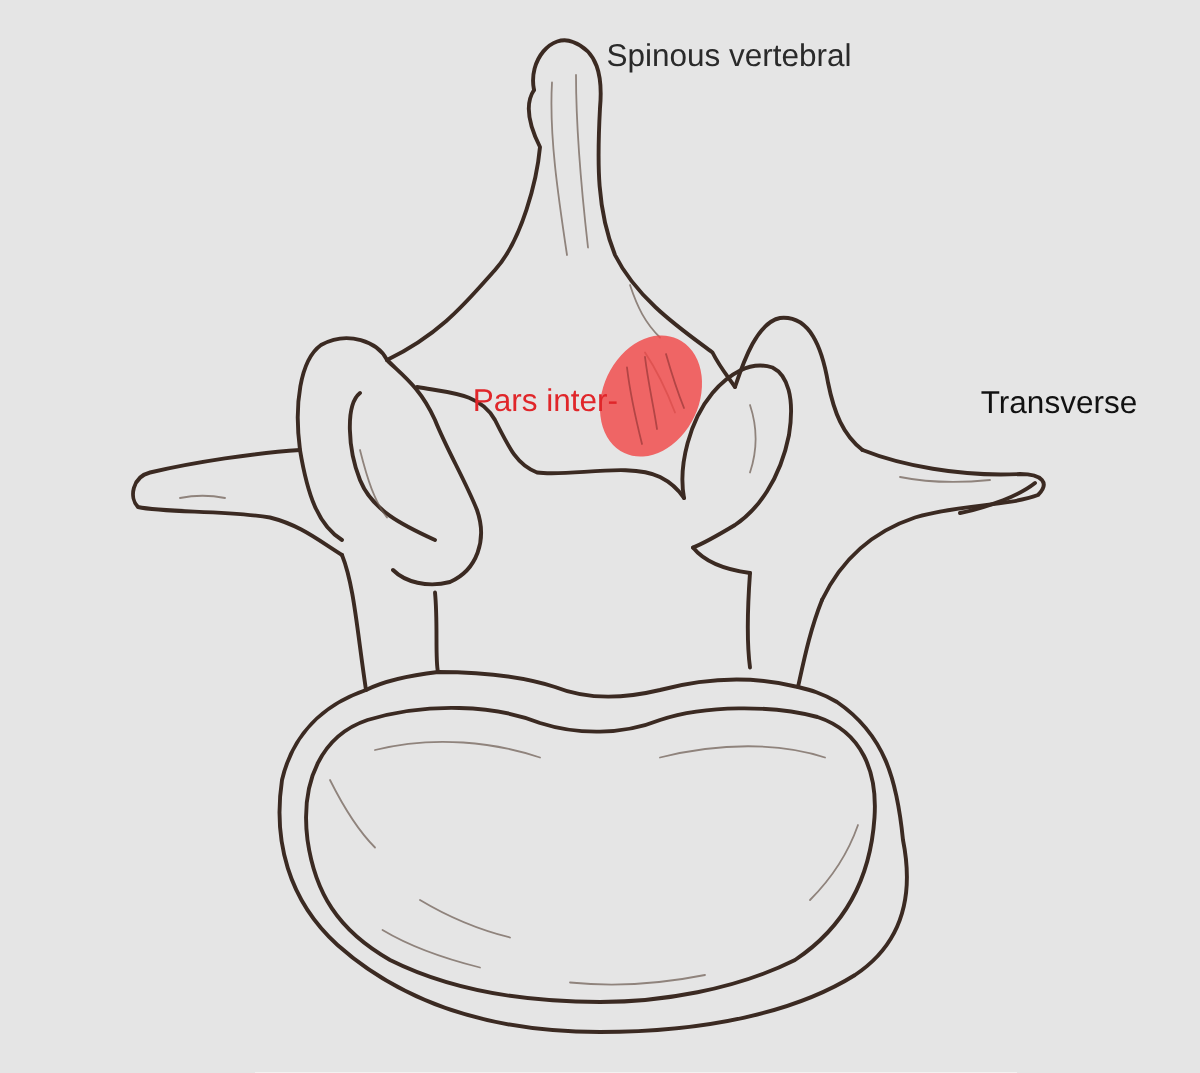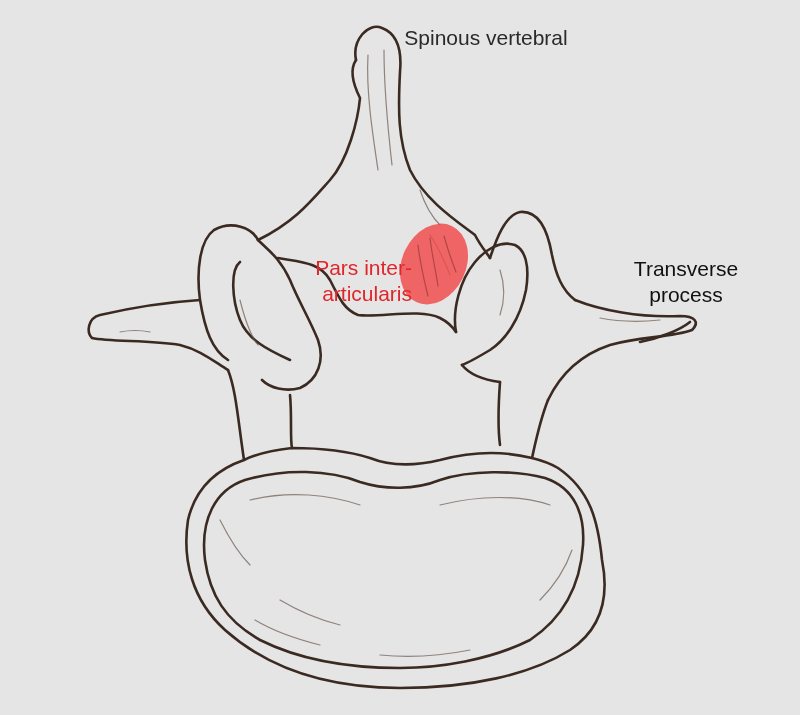--- a/index.html
+++ b/index.html
@@ -35,21 +35,21 @@
       color: #2a2a2a;
     }
     .label-pars {
       left: 288px;
       top: 255px;
       width: 124px;
       color: #e0262a;
       text-align: right;
     }
     .label-transverse {
-      left: 628px;
+      left: 648px;
       top: 256px;
       width: 116px;
       color: #111111;
     }
     .label span { display: block; }
   </style>
 </head>
 <body>
 
 <div class="canvas">
@@ -110,20 +110,18 @@
       <path d="M444,236 C448,250 452,262 456,272"></path>
     </g>
   </svg>
 
   <div class="label label-spinous">
     <span>Spinous vertebral</span>
   </div>
 
   <div class="label label-pars">
     <span>Pars inter-</span>
-    <span>articularis</span>
   </div>
 
   <div class="label label-transverse">
     <span>Transverse</span>
-    <span>process</span>
   </div>
 </div>
 
 </body></html>

